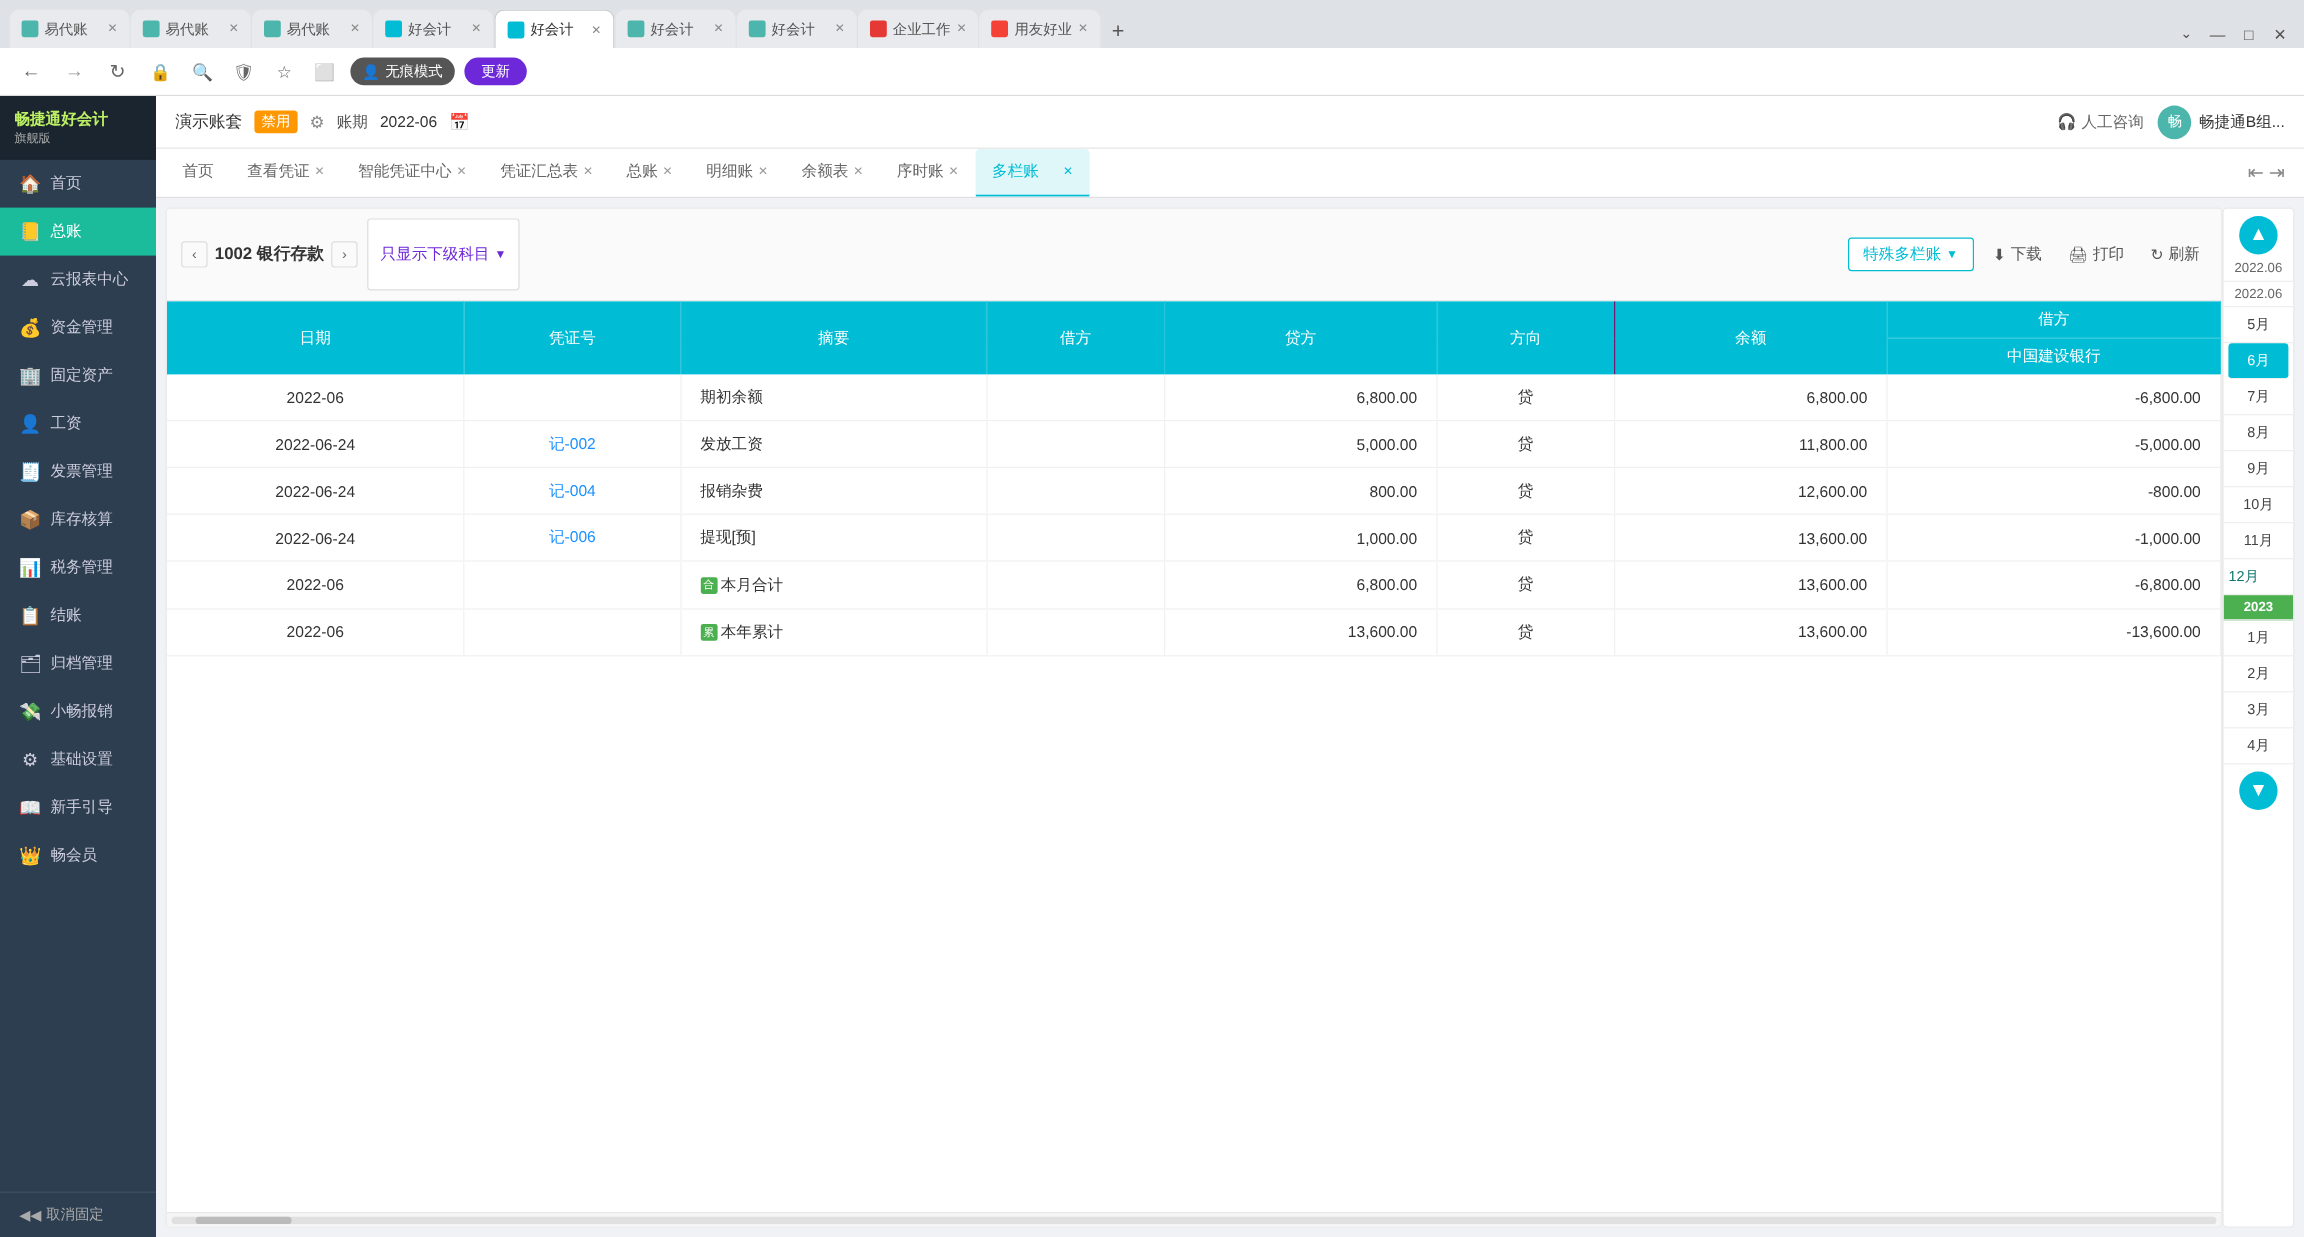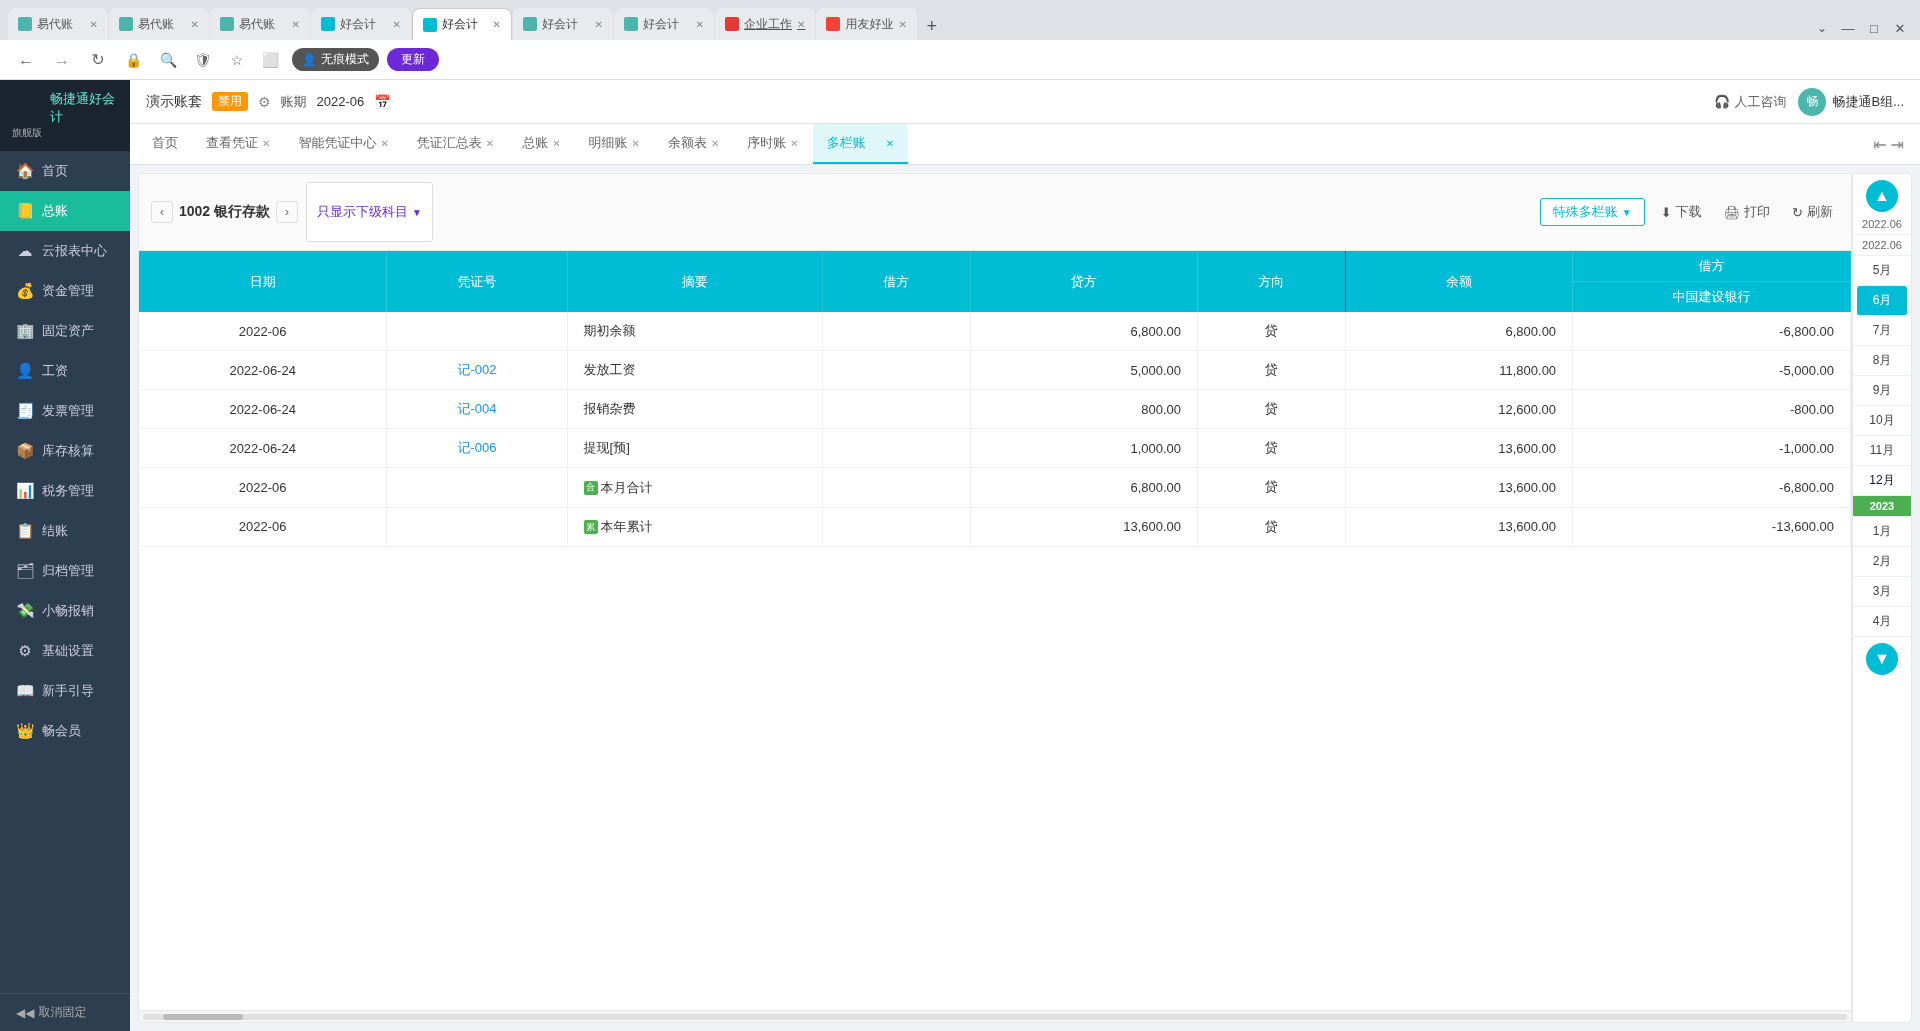--- a/index.html
+++ b/index.html
@@ -44,21 +44,21 @@
     <div style="display:flex;align-items:center;height:32px;padding:0 10px;border-radius:8px 8px 0 0;font-size:12px;gap:5px;background:#e8eaed;color:#555;min-width:100px;max-width:130px;cursor:pointer;">
       <span style="width:14px;height:14px;background:#4db6ac;border-radius:2px;flex-shrink:0;display:inline-block;"></span>
       <span style="flex:1;overflow:hidden;white-space:nowrap;text-overflow:ellipsis;">好会计</span>
       <span style="font-size:10px;color:#888;">✕</span>
     </div>
     <div style="display:flex;align-items:center;height:32px;padding:0 10px;border-radius:8px 8px 0 0;font-size:12px;gap:5px;background:#e8eaed;color:#555;min-width:100px;max-width:130px;cursor:pointer;">
       <span style="width:14px;height:14px;background:#4db6ac;border-radius:2px;flex-shrink:0;display:inline-block;"></span>
       <span style="flex:1;overflow:hidden;white-space:nowrap;text-overflow:ellipsis;">好会计</span>
       <span style="font-size:10px;color:#888;">✕</span>
     </div>
-    <div style="display:flex;align-items:center;height:32px;padding:0 10px;border-radius:8px 8px 0 0;font-size:12px;gap:5px;background:#e8eaed;color:#555;min-width:100px;max-width:130px;cursor:pointer;text-decoration:underline;">
+    <div style="display:flex;align-items:center;height:32px;padding:0 10px;border-radius:8px 8px 0 0;font-size:12px;gap:5px;background:#e8eaed;color:#555;min-width:100px;max-width:130px;cursor:pointer;">
       <span style="width:14px;height:14px;background:#e53935;border-radius:2px;flex-shrink:0;display:inline-block;"></span>
       <span style="flex:1;overflow:hidden;white-space:nowrap;text-overflow:ellipsis;">企业工作</span>
       <span style="font-size:10px;color:#888;">✕</span>
     </div>
     <div style="display:flex;align-items:center;height:32px;padding:0 10px;border-radius:8px 8px 0 0;font-size:12px;gap:5px;background:#e8eaed;color:#555;min-width:100px;max-width:130px;cursor:pointer;">
       <span style="width:14px;height:14px;background:#f44336;border-radius:2px;flex-shrink:0;display:inline-block;"></span>
       <span style="flex:1;overflow:hidden;white-space:nowrap;text-overflow:ellipsis;">用友好业</span>
       <span style="font-size:10px;color:#888;">✕</span>
     </div>
     <div style="width:28px;height:28px;display:flex;align-items:center;justify-content:center;font-size:18px;color:#555;cursor:pointer;">+</div>
@@ -86,21 +86,21 @@
   </div>
   <div style="background:#6d28d9;color:#fff;border-radius:12px;padding:3px 14px;font-size:12px;cursor:pointer;border:none;">
     <span>更新</span>
   </div>
 </div>
 
 <div style="display:flex;height:calc(1031px - 80px);">
 
   <div style="width:130px;background:#2c3e50;color:#fff;display:flex;flex-direction:column;flex-shrink:0;">
     <div style="padding:10px 12px;background:#1a252f;border-bottom:1px solid #1a252f;">
-      <div style="font-size:13px;font-weight:normal;color:#5eead4;margin-left:38px;">畅捷通好会计</div>
+      <div style="font-size:13px;font-weight:bold;color:#bef264;">畅捷通好会计</div>
       <div style="font-size:10px;color:#aaa;">旗舰版</div>
     </div>
     <div style="flex:1;overflow-y:auto;">
       <div style="display:flex;align-items:center;gap:8px;padding:11px 16px;cursor:pointer;color:#ccd;font-size:13px;">
         <span style="font-size:15px;width:18px;text-align:center;">🏠</span>
         <span>首页</span>
       </div>
       <div style="display:flex;align-items:center;gap:8px;padding:11px 16px;cursor:pointer;color:#fff;font-size:13px;background:#1abc9c;">
         <span style="font-size:15px;width:18px;text-align:center;">📒</span>
         <span>总账</span>
@@ -388,21 +388,21 @@
         <div style="width:32px;height:32px;background:#00bcd4;border-radius:50%;margin:6px auto 2px;display:flex;align-items:center;justify-content:center;color:#fff;font-size:16px;cursor:pointer;">▲</div>
         <div style="padding:4px 4px;text-align:center;font-size:11px;color:#666;border-bottom:1px solid #eee;">2022.06</div>
         <div style="padding:4px 4px;text-align:center;font-size:11px;color:#666;border-bottom:1px solid #eee;">2022.06</div>
         <div style="padding:6px 4px;text-align:center;font-size:12px;color:#444;cursor:pointer;border-bottom:1px solid #eee;">5月</div>
         <div style="padding:6px 4px;text-align:center;font-size:12px;color:#fff;cursor:pointer;border-bottom:1px solid #eee;background:#00bcd4;border-radius:3px;margin:0 4px;">6月</div>
         <div style="padding:6px 4px;text-align:center;font-size:12px;color:#444;cursor:pointer;border-bottom:1px solid #eee;">7月</div>
         <div style="padding:6px 4px;text-align:center;font-size:12px;color:#444;cursor:pointer;border-bottom:1px solid #eee;">8月</div>
         <div style="padding:6px 4px;text-align:center;font-size:12px;color:#444;cursor:pointer;border-bottom:1px solid #eee;">9月</div>
         <div style="padding:6px 4px;text-align:center;font-size:12px;color:#444;cursor:pointer;border-bottom:1px solid #eee;">10月</div>
         <div style="padding:6px 4px;text-align:center;font-size:12px;color:#444;cursor:pointer;border-bottom:1px solid #eee;">11月</div>
-        <div style="padding:6px 4px;text-align:center;font-size:12px;color:#0f172a;cursor:pointer;border-bottom:1px solid #eee;">12月</div>
+        <div style="padding:6px 4px;text-align:left;font-size:12px;color:#0f766e;cursor:pointer;border-bottom:1px solid #eee;">12月</div>
         <div style="padding:4px 4px;text-align:center;font-size:11px;font-weight:bold;color:#fff;background:#4caf50;border-bottom:1px solid #eee;">2023</div>
         <div style="padding:6px 4px;text-align:center;font-size:12px;color:#444;cursor:pointer;border-bottom:1px solid #eee;">1月</div>
         <div style="padding:6px 4px;text-align:center;font-size:12px;color:#444;cursor:pointer;border-bottom:1px solid #eee;">2月</div>
         <div style="padding:6px 4px;text-align:center;font-size:12px;color:#444;cursor:pointer;border-bottom:1px solid #eee;">3月</div>
         <div style="padding:6px 4px;text-align:center;font-size:12px;color:#444;cursor:pointer;border-bottom:1px solid #eee;">4月</div>
         <div style="width:32px;height:32px;background:#00bcd4;border-radius:50%;margin:6px auto;display:flex;align-items:center;justify-content:center;color:#fff;font-size:16px;cursor:pointer;">▼</div>
       </div>
 
     </div>
   </div>

